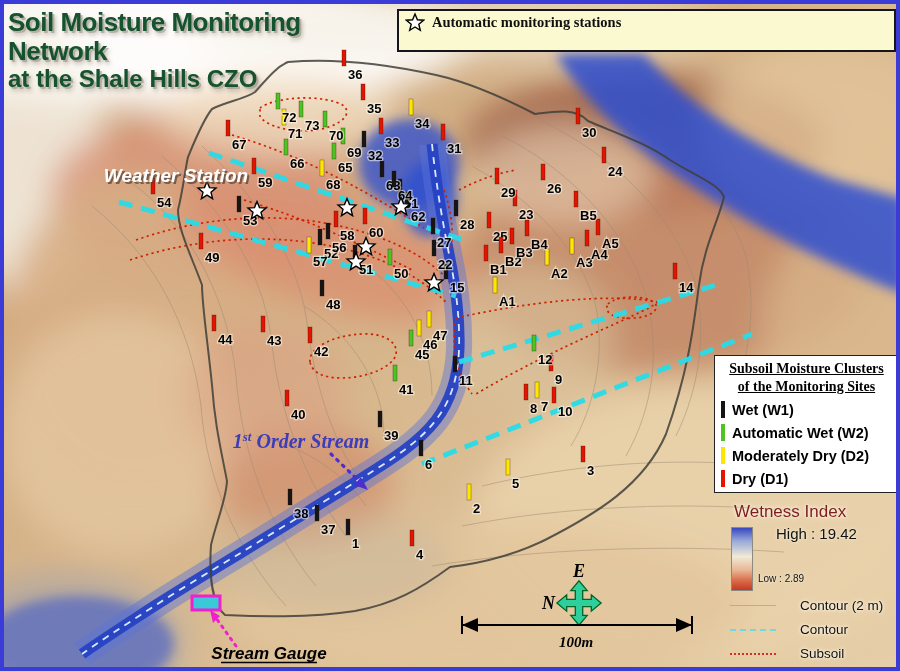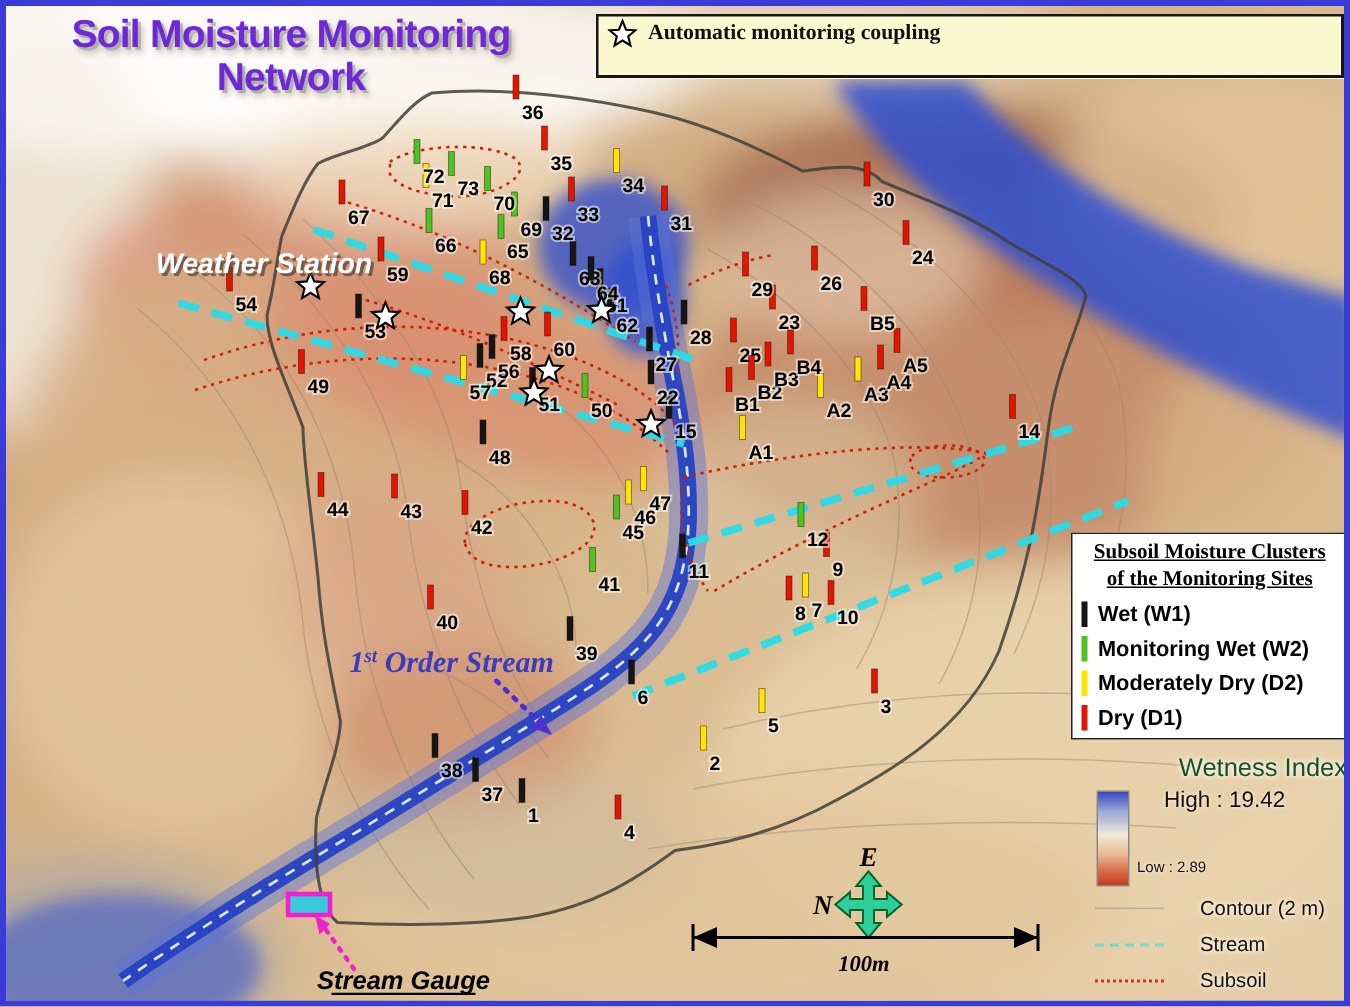--- a/index.html
+++ b/index.html
@@ -1,43 +1,43 @@
 <!DOCTYPE html>
 <html><head>
 <meta charset="utf-8">
 <style>
   html,body{margin:0;padding:0;background:#fff;}
   .stage{position:relative;width:900px;height:671px;box-sizing:border-box;
          border:4px solid #3b3bd8;overflow:hidden;background:#d8b88e;
          font-family:"Liberation Sans",sans-serif;}
   .map-svg{position:absolute;left:0;top:0;}
   
-  .title{position:absolute;left:4px;top:4px;width:372px;text-align:center;
-         color:#6d28d9;font-weight:bold;line-height:1.12;
+  .title{position:absolute;left:4px;top:4px;width:372px;
+         color:#14532d;font-weight:bold;line-height:1.12;
          text-shadow:2px 2px 0 rgba(150,140,128,.55),3px 4px 4px rgba(120,110,100,.45);}
   .title .l1{font-size:26px;letter-spacing:-0.5px;}
   .title .l2{font-size:24px;}
   
   .legend-top{position:absolute;left:393px;top:5px;width:499px;height:43px;box-sizing:border-box;
               background:#fbf9cf;border:2px solid #15151a;padding:1px 6px 0 6px;}
   .legend-top .row{display:flex;align-items:center;height:20px;gap:7px;
                    font-family:"Liberation Serif",serif;font-weight:bold;font-size:14.5px;color:#101010;}
   .legend-top .chip{flex:0 0 auto;width:20px;display:flex;justify-content:center;}
   .cyan-dash{display:inline-block;width:20px;height:5px;background:#29dce8;border-radius:2px;}
   
   .legend-clusters{position:absolute;left:710px;top:351px;width:183px;box-sizing:border-box;
                    background:#fff;border:1.5px solid #222;padding:4px 4px 5px 6px;}
   .legend-clusters .t{font-family:"Liberation Serif",serif;font-weight:bold;font-size:14px;
                       text-align:center;text-decoration:underline;color:#000;line-height:1.25;}
   .legend-clusters .item{display:flex;align-items:flex-end;gap:7px;margin-top:6px;
                          font-size:14.5px;font-weight:600;color:#000;}
   .legend-clusters .bar{flex:0 0 auto;width:4px;height:17px;}
   
   .legend-wetness{position:absolute;left:712px;top:498px;width:182px;color:#111;}
-  .legend-wetness .wt{font-size:17px;color:#14532d;text-align:right;margin-left:18px;
+  .legend-wetness .wt{font-size:17px;color:#7f1d1d;text-align:left;margin-left:18px;
                       text-shadow:0 0 3px rgba(255,255,245,.9),0 0 6px rgba(255,255,245,.8);}
   .ramp-row{position:relative;margin-top:3px;height:64px;}
   .ramp{position:absolute;left:15px;top:2px;width:20px;height:62px;border:1px solid #8a8a80;
         background:linear-gradient(#3847c0,#96a6d8 20%,#f0ead6 46%,#e8b693 68%,#d96b4a 85%,#c43a20);}
   .ramp-high{position:absolute;left:42px;top:0;font-size:15px;
              text-shadow:0 0 3px rgba(255,255,245,.9);margin-left:18px;}
   .ramp-low{position:absolute;left:42px;top:48px;font-size:10px;
             text-shadow:0 0 3px rgba(255,255,245,.9);}
   .lw-row{display:flex;align-items:center;gap:24px;margin-top:9px;font-size:13.5px;
           text-shadow:0 0 3px rgba(255,255,245,.9),0 0 5px rgba(255,255,245,.8);}
@@ -494,43 +494,44 @@
       <line x1="458" y1="612" x2="458" y2="630"></line>
       <line x1="688" y1="612" x2="688" y2="630"></line>
       <polygon points="458,621 474,614 474,628" stroke="none" fill="#000"></polygon>
       <polygon points="688,621 672,614 672,628" stroke="none" fill="#000"></polygon>
       <text class="scale-label" x="572" y="643" text-anchor="middle" stroke="none">100m</text>
     </g>
   </svg>
 
   <div class="title">
     <div class="l1">Soil Moisture Monitoring Network</div>
+    <div class="l2">at the Shale Hills CZO</div>
   </div>
 
   <div class="legend-top">
     <div class="row">
       <span class="chip">
         <svg width="20" height="20">
             <path d="M10,2 L12.4,7.8 L18.6,8.2 L13.8,12.2 L15.3,18.3 L10,15 L4.7,18.3 L6.2,12.2 L1.4,8.2 L7.6,7.8 Z" fill="#fff" stroke="#000" stroke-width="1.4"></path>
           </svg>
       </span>
-      <span>Automatic monitoring coupling</span>
+      <span>Automatic monitoring stations</span>
     </div>
   </div>
 
   <div class="legend-clusters">
     <div class="t">Subsoil Moisture Clusters</div>
     <div class="t">of the Monitoring Sites</div>
     <div class="item">
       <span class="bar" style="background:#151515"></span>
       <span>Wet (W1)</span>
     </div>
     <div class="item">
       <span class="bar" style="background:#4ec321"></span>
-      <span>Monitoring Wet (W2)</span>
+      <span>Automatic Wet (W2)</span>
     </div>
     <div class="item">
       <span class="bar" style="background:#ffe600"></span>
       <span>Moderately Dry (D2)</span>
     </div>
     <div class="item">
       <span class="bar" style="background:#e41400"></span>
       <span>Dry (D1)</span>
     </div>
   </div>
@@ -541,21 +542,21 @@
       <span class="ramp"></span>
       <span class="ramp-high">High : 19.42</span>
       <span class="ramp-low">Low : 2.89</span>
     </div>
     <div class="lw-row">
       <span class="lw-sample lw-contour"></span>
       <span>Contour (2 m)</span>
     </div>
     <div class="lw-row">
       <span class="lw-sample lw-stream"></span>
-      <span>Stream</span>
+      <span>Contour</span>
     </div>
     <div class="lw-row">
       <span class="lw-sample lw-swales"></span>
       <span>Subsoil</span>
     </div>
   </div>
 
 </div>
 
 </body></html>

